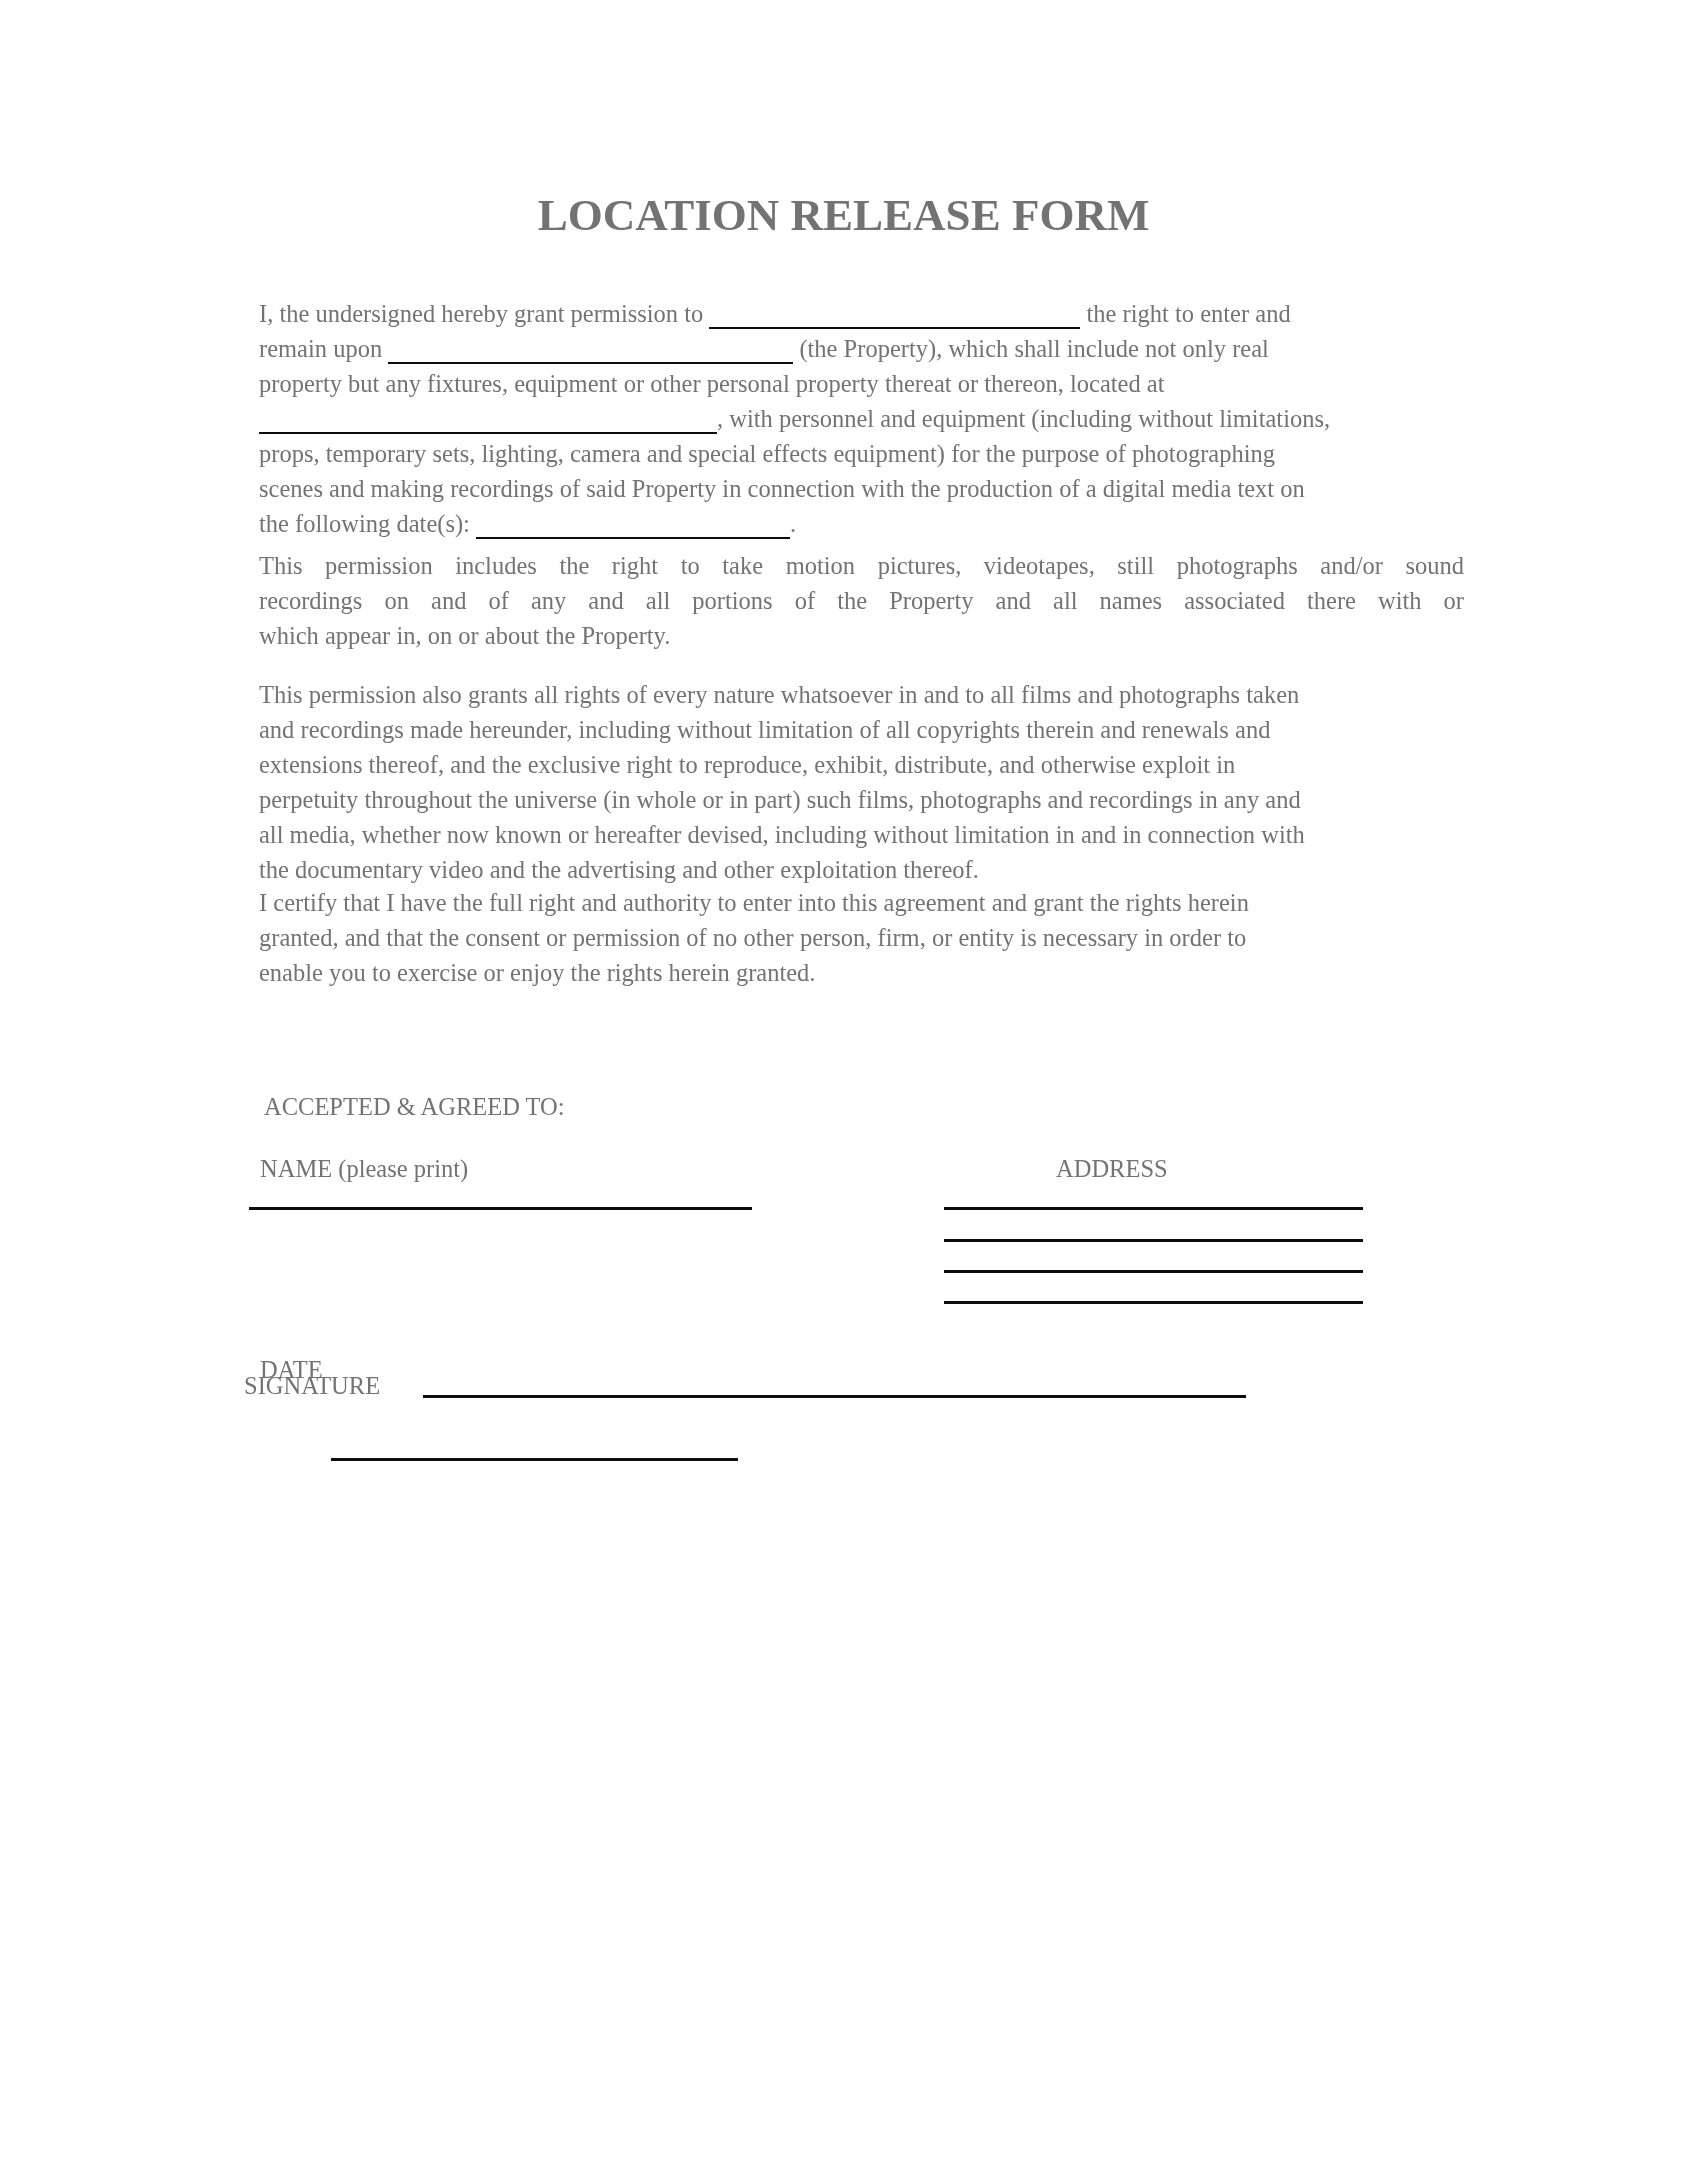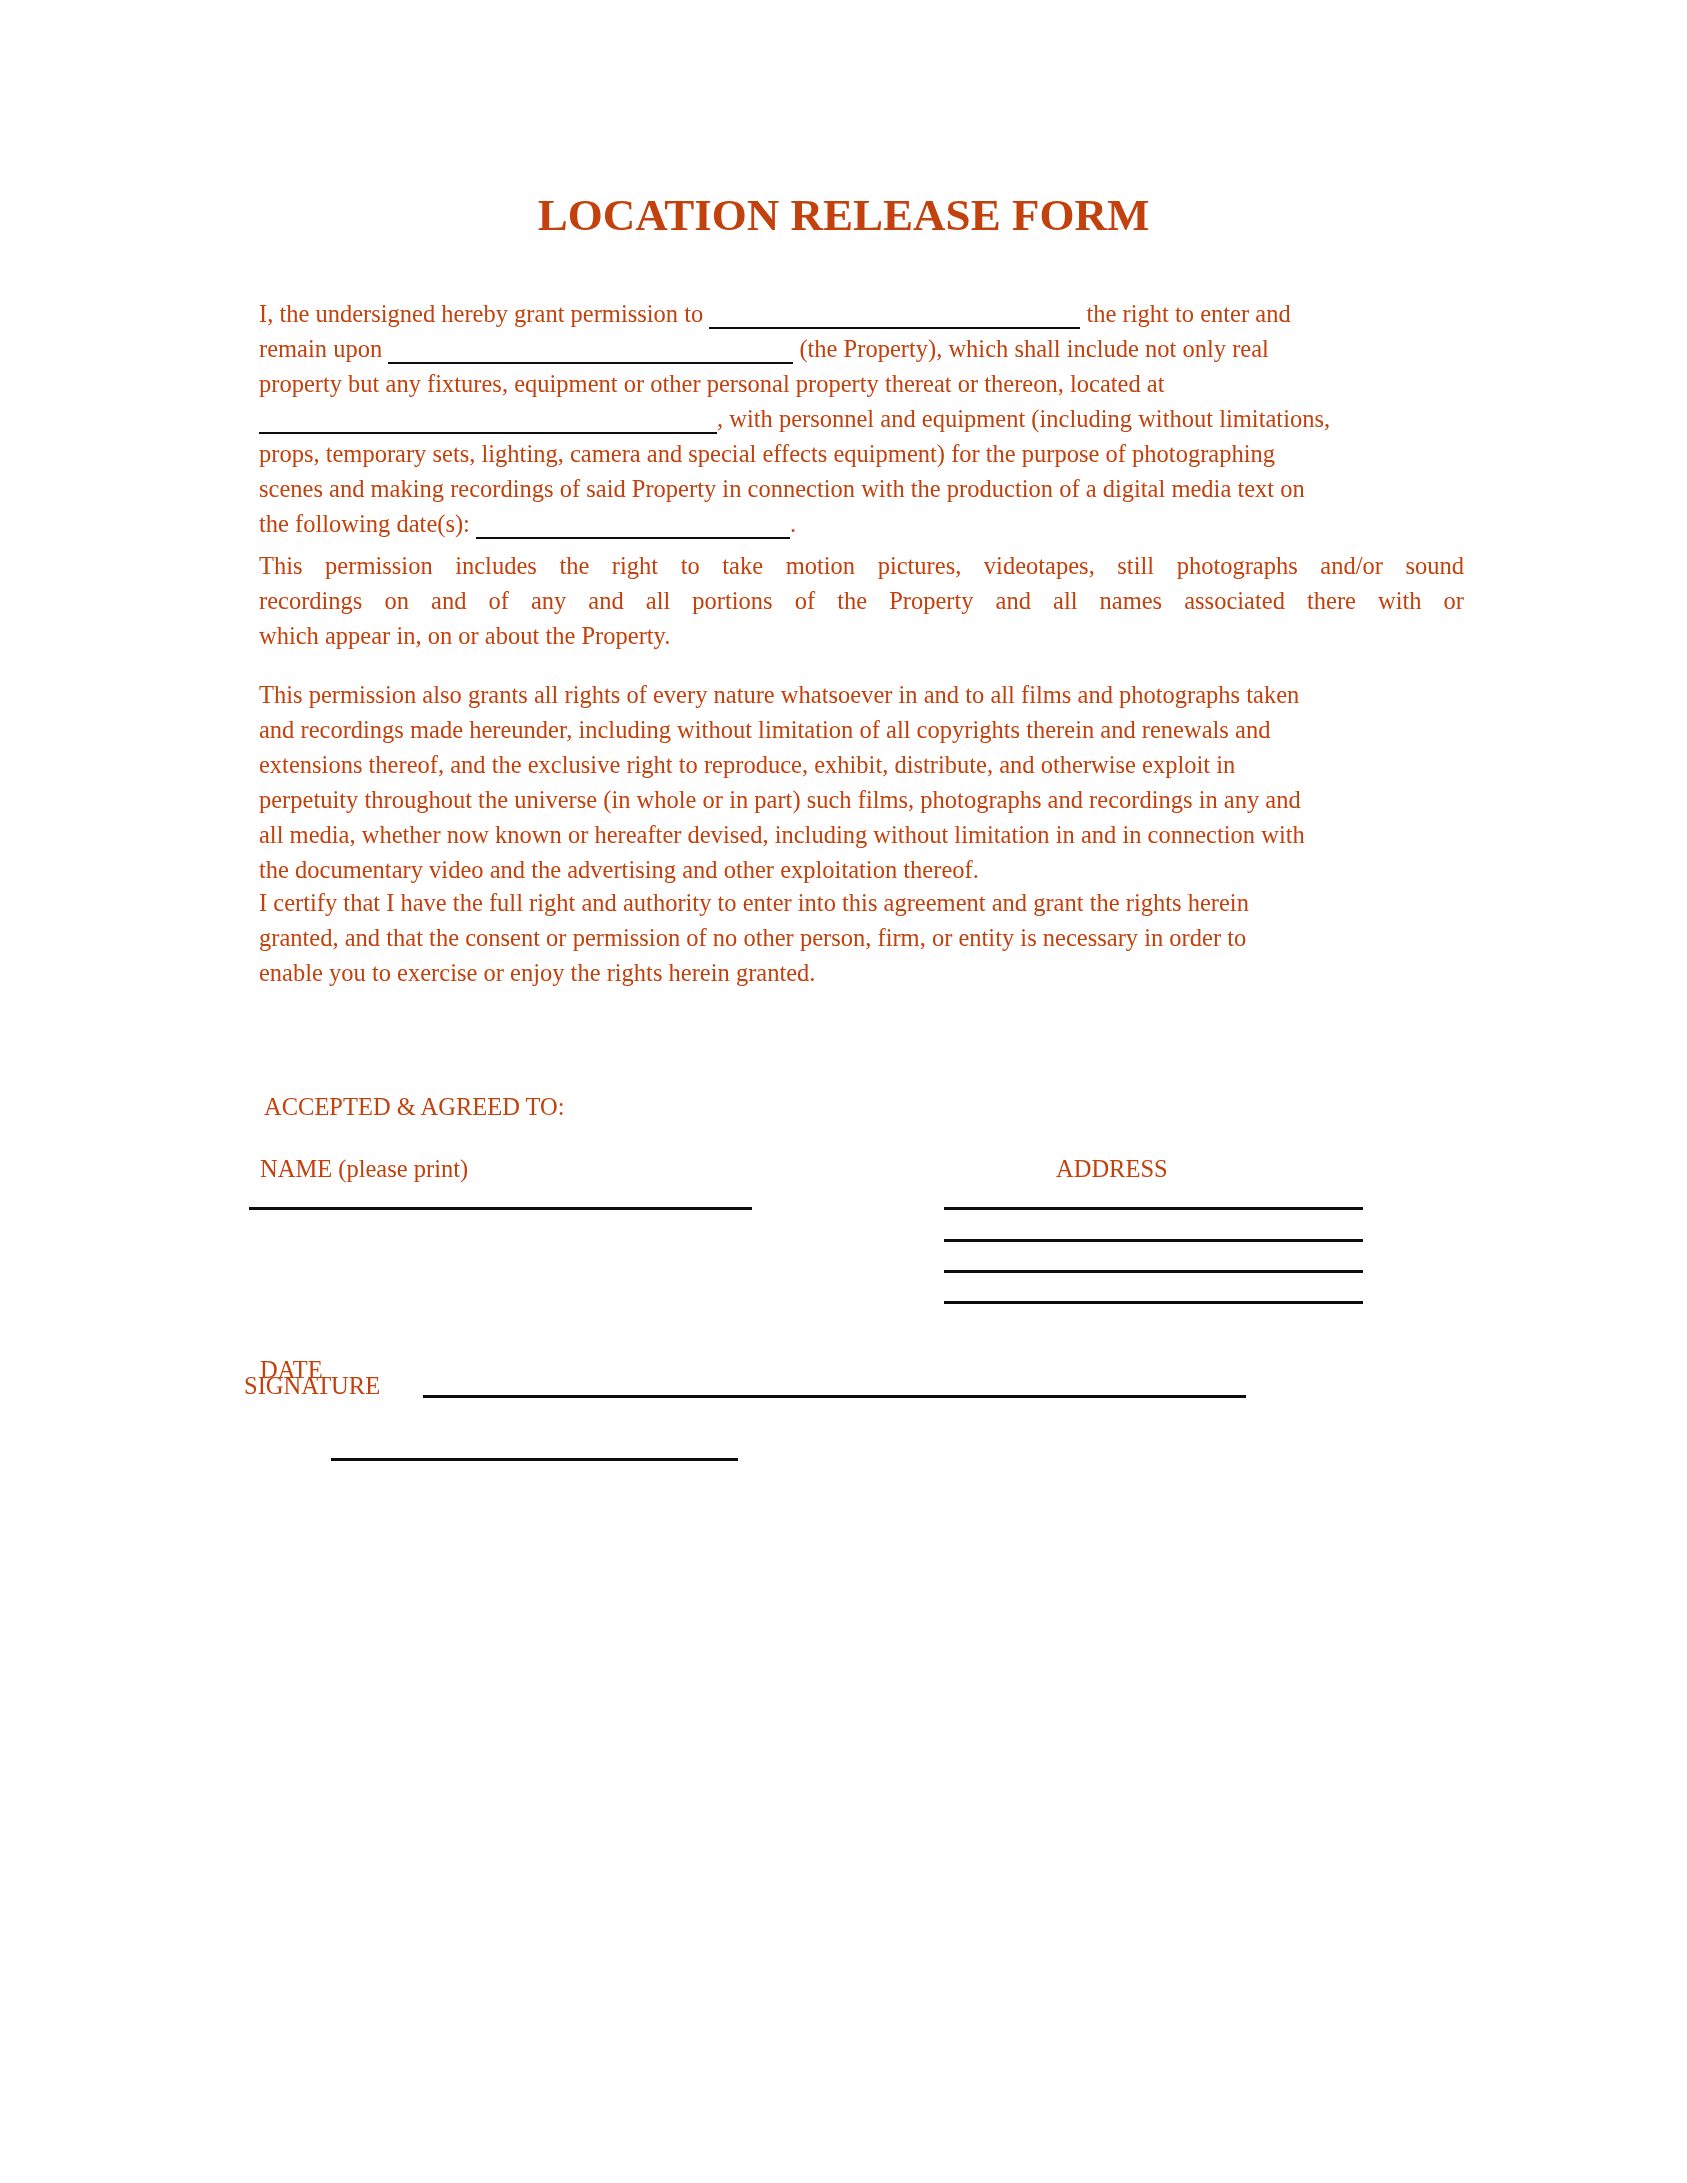--- a/index.html
+++ b/index.html
@@ -1,20 +1,20 @@
 <!DOCTYPE html>
 <html style="font-size:14px"><head>
 <meta charset="utf-8">
 <style>
   html,body{margin:0;padding:0;background:#ffffff;}
   .page{
     position:relative;
     width:1687px;height:2184px;
     background:#ffffff;
-    color:#c2410c;
+    color:#737373;
     font-family:"Liberation Serif","DejaVu Serif",serif;
     font-size:24.5px;
     line-height:35px;
     overflow:hidden;
   }
   .doc-title{
     position:absolute;
     top:190px;left:0;width:1687px;
     margin:0;
     text-align:center;

